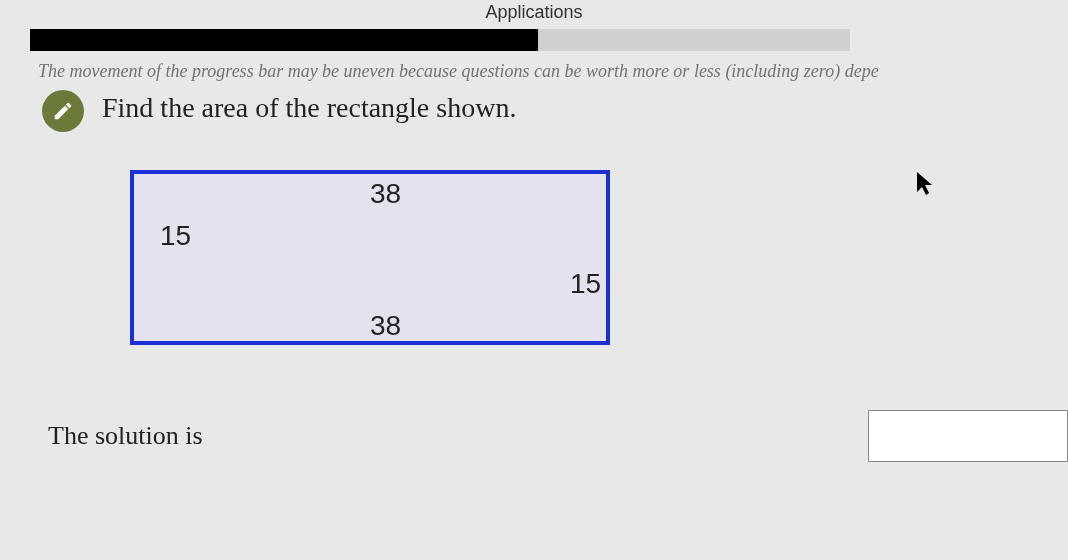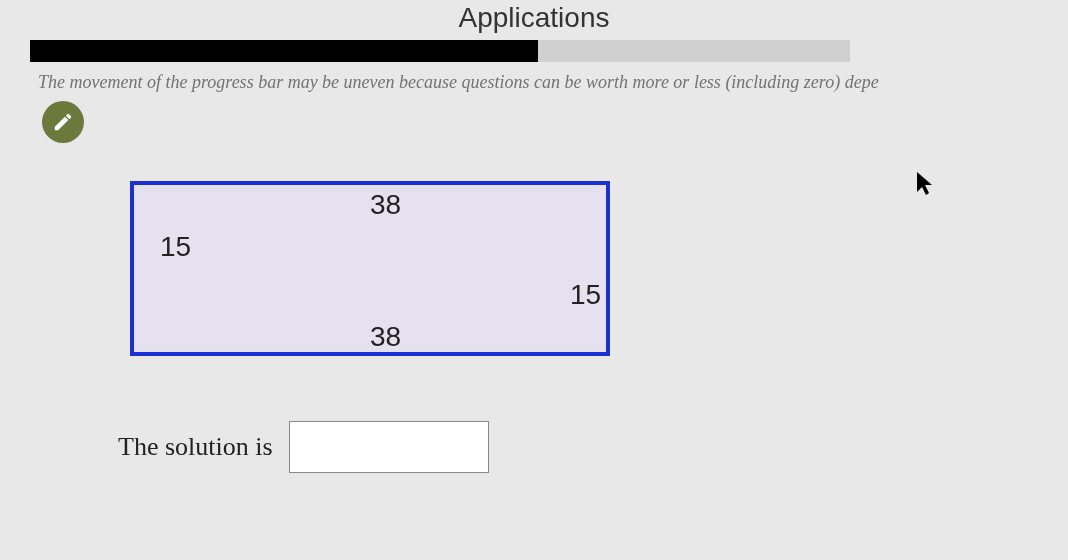--- a/index.html
+++ b/index.html
@@ -6,21 +6,21 @@
     body {
       font-family: Georgia, 'Times New Roman', serif;
       background: #e8e8e8;
       width: 1068px;
       height: 560px;
       overflow: hidden;
       position: relative;
     }
     .header-title {
       text-align: center;
-      font-size: 28px;
+      font-size: 18px;
       color: #333;
       padding: 2px 12px 6px;
       font-family: Arial, sans-serif;
     }
     .progress-bar-container {
       width: 820px;
       height: 22px;
       background: #d0d0d0;
       margin: 0 0 8px 30px;
       position: relative;
@@ -80,22 +80,23 @@
       color: #222;
       font-family: Arial, sans-serif;
     }
     .dim-top { top: 28px; left: 250px; }
     .dim-left { top: 70px; left: 40px; }
     .dim-right { top: 118px; left: 450px; }
     .dim-bottom { top: 160px; left: 250px; }
     .solution-row {
       display: flex;
       align-items: center;
-      margin: 40px 0 0 118px;
+      margin: 40px 0 0 48px;
       gap: 16px;
+      justify-content: space-between;
     }
     .solution-label {
       font-size: 26px;
       color: #222;
     }
     .solution-input {
       width: 200px;
       height: 52px;
       border: 1px solid #888;
       background: #fff;
@@ -120,20 +121,21 @@
 </div>
 
 <div class="progress-hint">The movement of the progress bar may be uneven because questions can be worth more or less (including zero) depe</div>
 
 <div class="question-row">
   <div class="pencil-badge">
     <svg viewBox="0 0 24 24" fill="none">
       <path d="M3 17.25V21h3.75L17.81 9.94l-3.75-3.75L3 17.25zM20.71 7.04a1 1 0 0 0 0-1.41l-2.34-2.34a1 1 0 0 0-1.41 0l-1.83 1.83 3.75 3.75 1.83-1.83z" fill="#fff"></path>
     </svg>
   </div>
+  <div class="question-text">Find the area of the rectangle shown.</div>
 </div>
 
 <div class="rectangle-wrap">
   <div class="rectangle"></div>
   <div class="dim-label dim-top">38</div>
   <div class="dim-label dim-left">15</div>
   <div class="dim-label dim-right">15</div>
   <div class="dim-label dim-bottom">38</div>
 </div>
 

